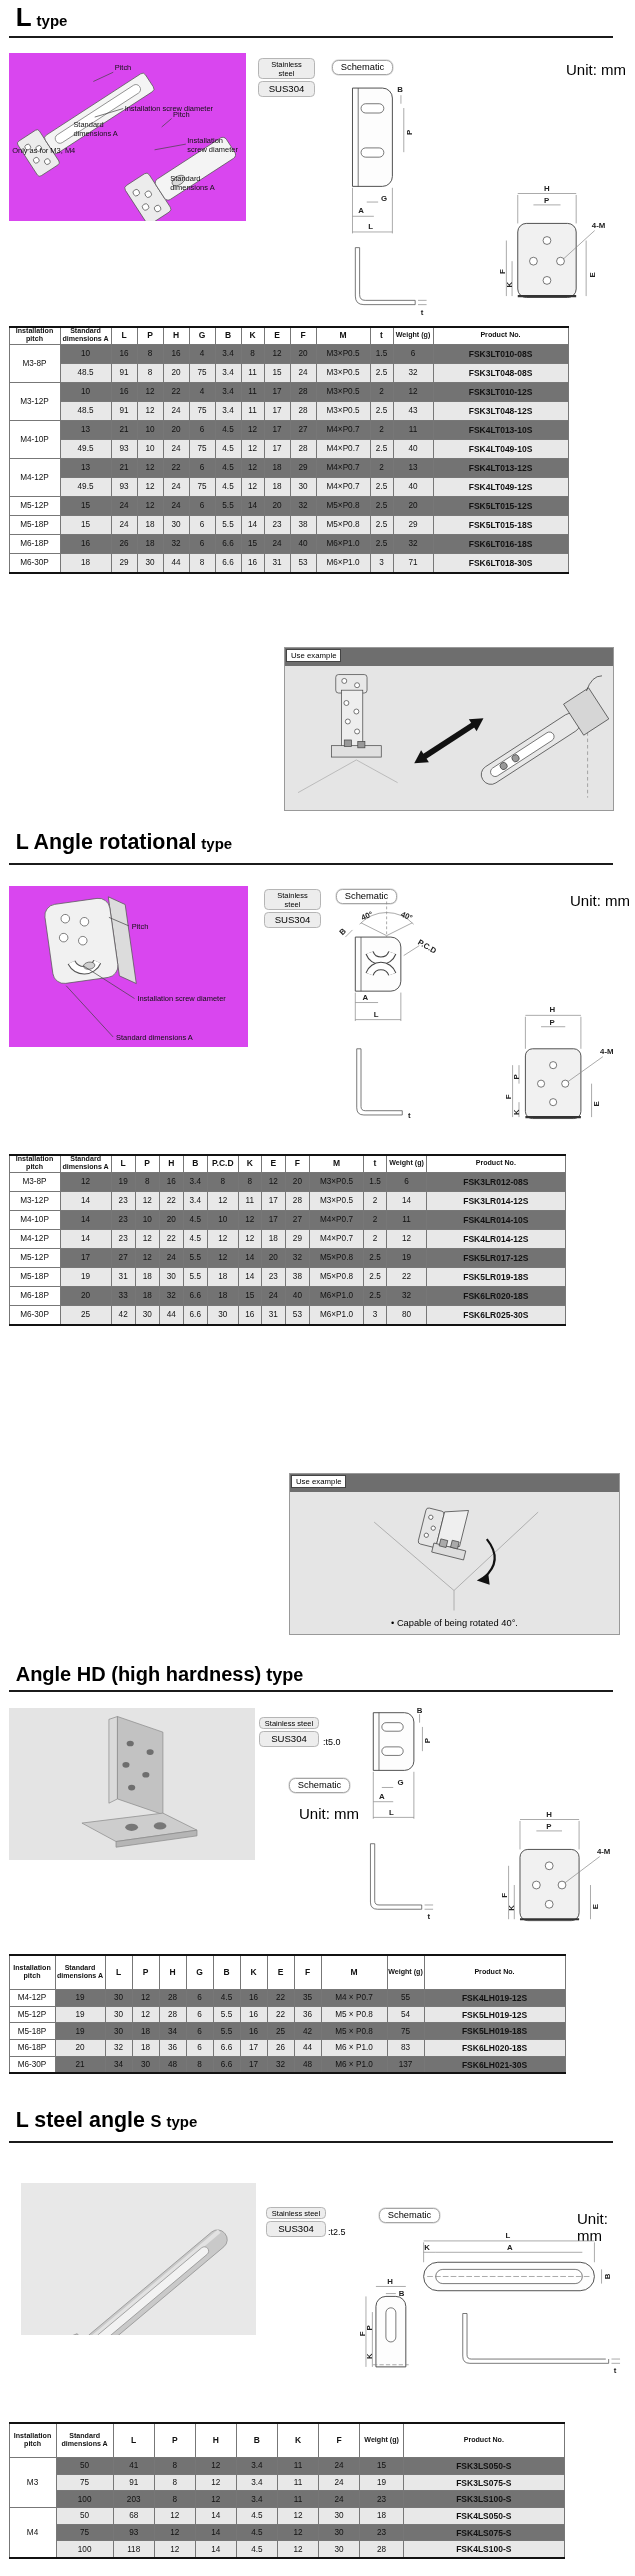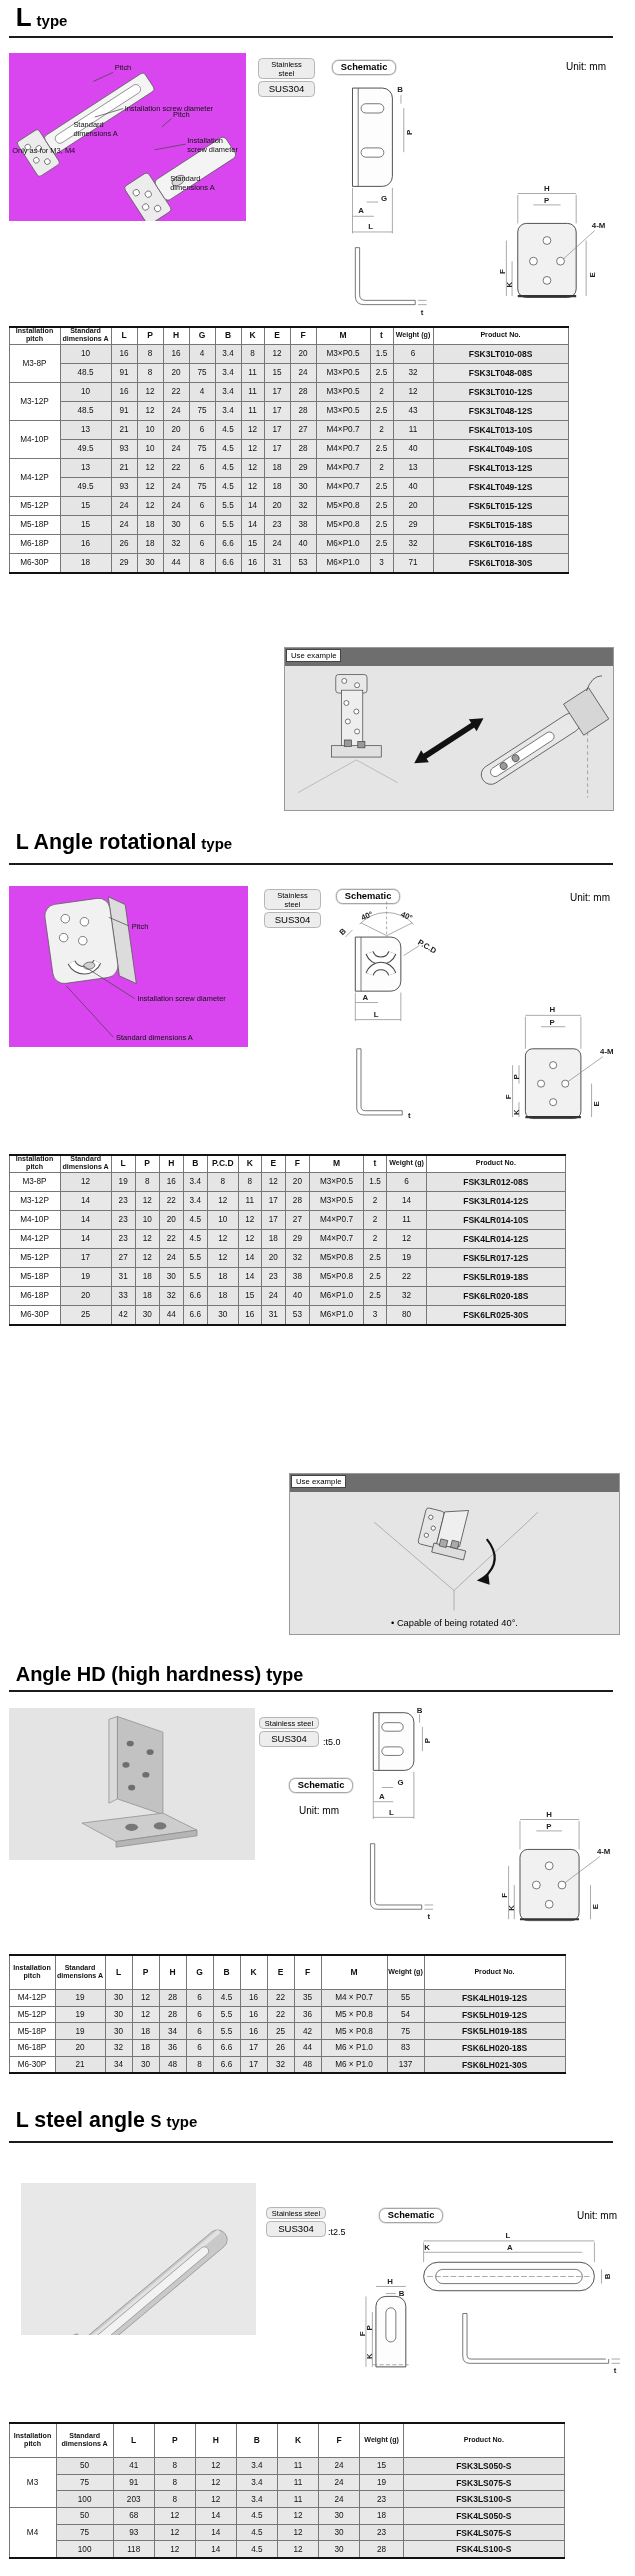--- a/index.html
+++ b/index.html
@@ -10,24 +10,24 @@
   .t-main{font-size:21.4px;font-weight:bold}
   .t-mid{font-size:16.4px;font-weight:bold;margin-left:5.7px}
   .t-suffix{font-size:15px;font-weight:bold;margin-left:5px}
   #s1-title .t-main{font-size:26px}
   #s3-title .t-main{font-size:20px}
   #s3-title .t-suffix{font-size:18px}
   .rule{background:#1b1b1b;height:2.1px}
   .pimg{background:#d946ef}
   .badge{background:#ededed;border:0.7px solid #b5b5b5;border-radius:4.3px;text-align:center;padding:0.7px 3.6px;font-size:7.5px;color:#000}
   .badge.sus{font-size:9.6px;padding:1.4px 3.6px;margin-top:1.4px}
-  .sbadge{background:#fff;border:1.4px solid #a5a5a5;border-radius:6.4px;box-shadow:0 0 0 0.7px #dcdcdc;font-weight:bold;font-size:9.3px;padding:1.4px 7.8px;color:#000}
-  .unit{font-size:10px;color:#000}
+  .sbadge{background:#fff;border:1.4px solid #a5a5a5;border-radius:6.4px;box-shadow:0 0 0 0.7px #dcdcdc;font-weight:normal;font-size:9.3px;padding:1.4px 7.8px;color:#000}
+  .unit{font-size:15px;color:#000}
   .thick{font-size:9px;color:#000}
-  table.spec{border-collapse:collapse;table-layout:fixed;background:#e5e5e5;border-top:2.1px solid #111;border-bottom:2.1px solid #111}
+  table.spec{border-collapse:collapse;table-layout:fixed;background:#737373;border-top:2.1px solid #111;border-bottom:2.1px solid #111}
   .spec th,.spec td{border:0.7px solid #777;text-align:center;padding:0 0.7px;overflow:hidden}
   .spec th{font-weight:bold;line-height:1.1;background:#fff}
   .spec thead tr{border-bottom:1.4px solid #222}
   .spec td{font-size:8.2px;height:18px}
   .rows22 td{height:15.7px}
   .hdr-tall th{height:33px}
   tr.stripe td{background:#e8e8e8}
   tbody td[rowspan]{background:#fff !important}
   td.product{font-weight:bold;font-size:8.5px}
   .uebox{border:0.7px solid #999;background:#e5e5e5}

